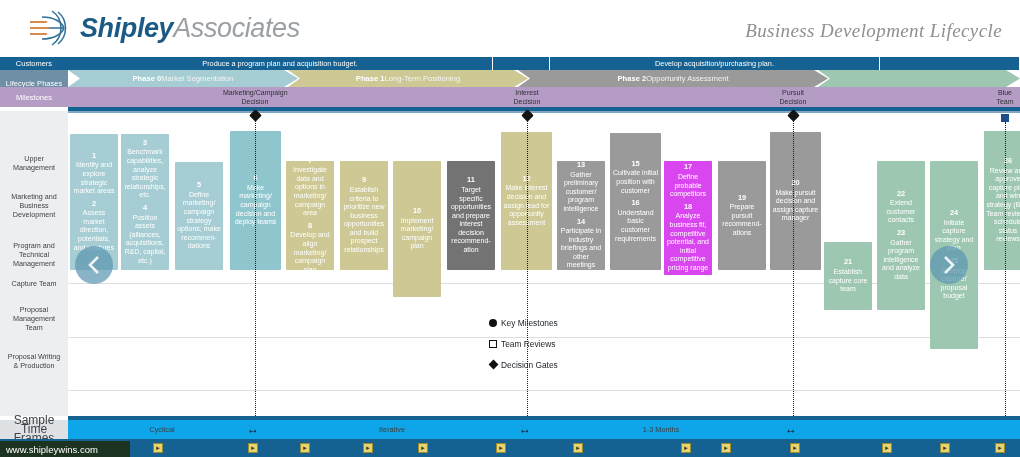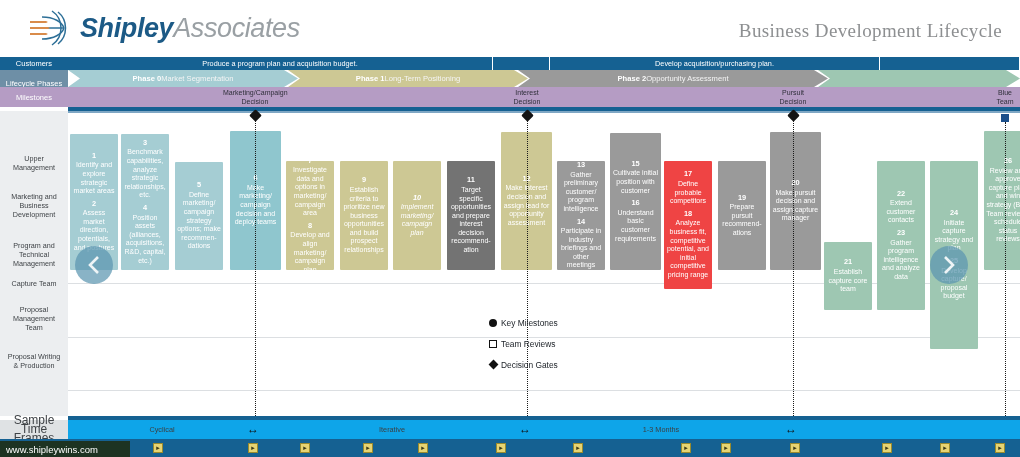--- a/index.html
+++ b/index.html
@@ -14,21 +14,21 @@
   
   .brandbar { position:absolute; left:0; top:0; width:1020px; height:56px; background:#fff; }
   .logo-wrap { position:absolute; left:28px; top:8px; display:flex; align-items:center; gap:6px; }
   .logo-mark { width:46px; height:40px; }
   .logo-text { font-size:27px; letter-spacing:-0.4px; font-style:italic; white-space:nowrap;}
   .logo-text .b1 { color:#1c5a86; font-weight:bold; }
   .logo-text .b2 { color:#9aa0a4; font-weight:normal; }
   .doc-title {
     position:absolute; right:18px; top:20px;
     font-family:"Liberation Serif", serif;
-    font-size:19px; color:#8d8f91; letter-spacing:.4px; white-space:nowrap;
+    font-size:19px; color:#8d8f91; letter-spacing:.4px; white-space:nowrap;font-style:italic;
   }
 
   
   .hdr-label {
     position:absolute; left:0; width:68px;
     color:#ffffff; font-size:7.5px; text-align:center;
     display:flex; align-items:center; justify-content:center;
   }
   .row-customers-lbl { top:57px; height:13px; background:#156192; }
   .row-phases-lbl    { top:70px; height:26px; background:#6e8fa6; }
@@ -278,21 +278,21 @@
           <div class="num">8</div>
           <div>Develop and align marketing/ campaign plan</div>
         </div>
       </div>
       <div class="task" style="left: 340px; top: 161px; width: 48px; height: 109px; background: rgb(205, 200, 148);">
         <div class="blk">
           <div class="num">9</div>
           <div>Establish criteria to prioritize new business opportunities and build prospect relationships</div>
         </div>
       </div>
-      <div class="task" style="left: 393px; top: 161px; width: 48px; height: 109px; background: rgb(205, 200, 148); font-style: italic;">
+      <div class="task" style="left: 393px; top: 161px; width: 48px; height: 136px; background: rgb(205, 200, 148);">
         <div class="blk">
           <div class="num">10</div>
           <div>Implement marketing/ campaign plan</div>
         </div>
       </div>
       <div class="task" style="left: 447px; top: 161px; width: 48px; height: 109px; background: #737373;">
         <div class="blk">
           <div class="num">11</div>
           <div>Target specific opportunities and prepare interest decision recommend-ation</div>
         </div>
@@ -316,21 +316,21 @@
       <div class="task" style="left: 610px; top: 133px; width: 51px; height: 137px; background: rgb(154, 154, 154);">
         <div class="blk">
           <div class="num">15</div>
           <div>Cultivate initial position with customer</div>
         </div>
         <div class="blk">
           <div class="num">16</div>
           <div>Understand basic customer requirements</div>
         </div>
       </div>
-      <div class="task" style="left: 664px; top: 161px; width: 48px; height: 128px; background: #ef4444;">
+      <div class="task" style="left: 664px; top: 161px; width: 48px; height: 114px; background: #d946ef;">
         <div class="blk">
           <div class="num">17</div>
           <div>Define probable competitors</div>
         </div>
         <div class="blk">
           <div class="num">18</div>
           <div>Analyze business fit, competitive potential, and initial competitive pricing range</div>
         </div>
       </div>
       <div class="task" style="left: 718px; top: 161px; width: 48px; height: 109px; background: rgb(154, 154, 154);">

